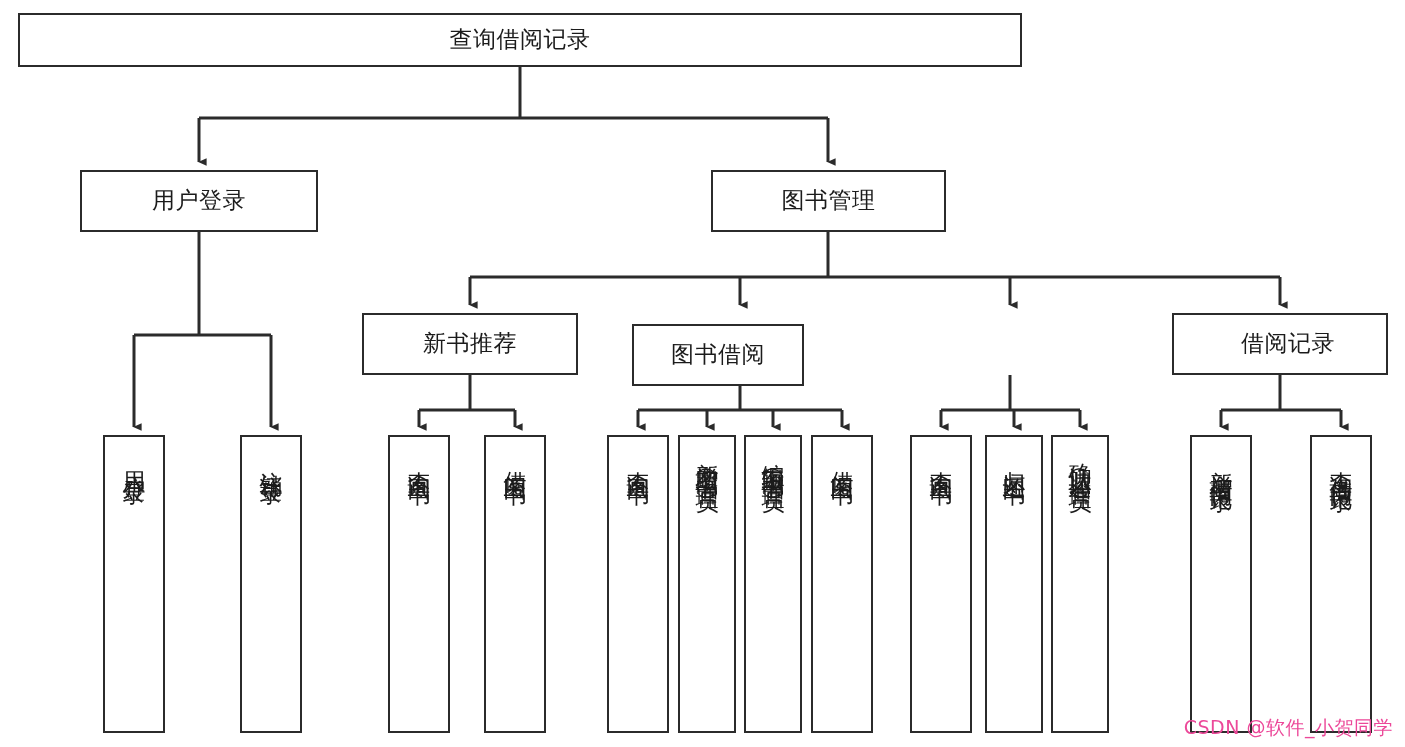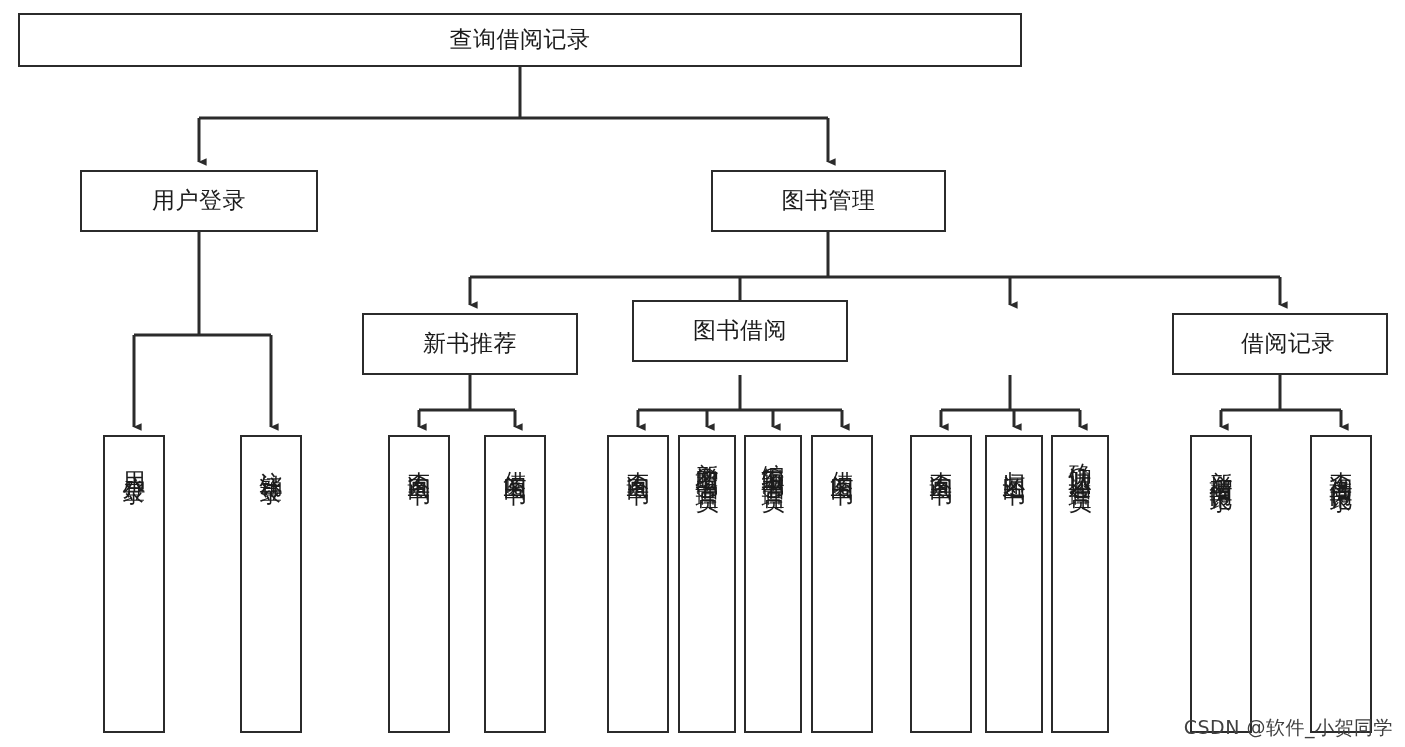--- a/index.html
+++ b/index.html
@@ -56,21 +56,21 @@
     letter-spacing: 4px;
     line-height: 1.0;
     text-align: left;
     white-space: nowrap;
   }
   .watermark {
     position: absolute;
     right: 12px;
     bottom: 6px;
     font-size: 19px;
-    color: #404040;
+    color: #ec4899;
     letter-spacing: 0.5px;
     z-index: 9;
     white-space: nowrap;
   }
 </style>
 </head>
 <body>
 
 <div id="canvas">
 
@@ -133,21 +133,21 @@
   <div class="node-box" style="left:80px; top:170px; width:238px; height:62px;">
     <span class="node-label-h">用户登录</span>
   </div>
   <div class="node-box" style="left:362px; top:313px; width:216px; height:62px;">
     <span class="node-label-h">新书推荐</span>
   </div>
 
   <div class="node-box" style="left:711px; top:170px; width:235px; height:62px;">
     <span class="node-label-h">图书管理</span>
   </div>
-  <div class="node-box" style="left:632px; top:300px; width:216px; height:62px;">
+  <div class="node-box" style="left:632px; top:324px; width:172px; height:62px;">
     <span class="node-label-h">图书借阅</span>
   </div>
   <div class="node-box" style="left:1172px; top:313px; width:216px; height:62px;padding-left:16px;">
     <span class="node-label-h">借阅记录</span>
   </div>
 
   <div class="node-box vertical" style="left:103px; top:435px; width:62px; height:298px;">
     <span class="node-label-v">用户登录</span>
   </div>
   <div class="node-box vertical" style="left:240px; top:435px; width:62px; height:298px;">

